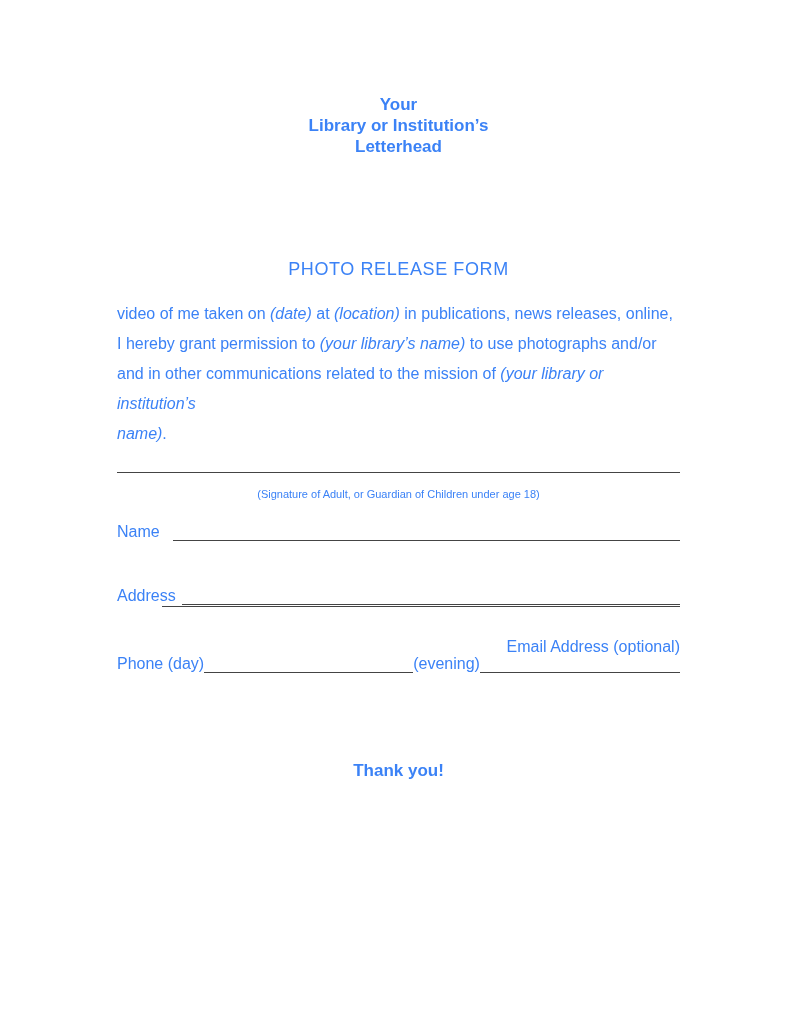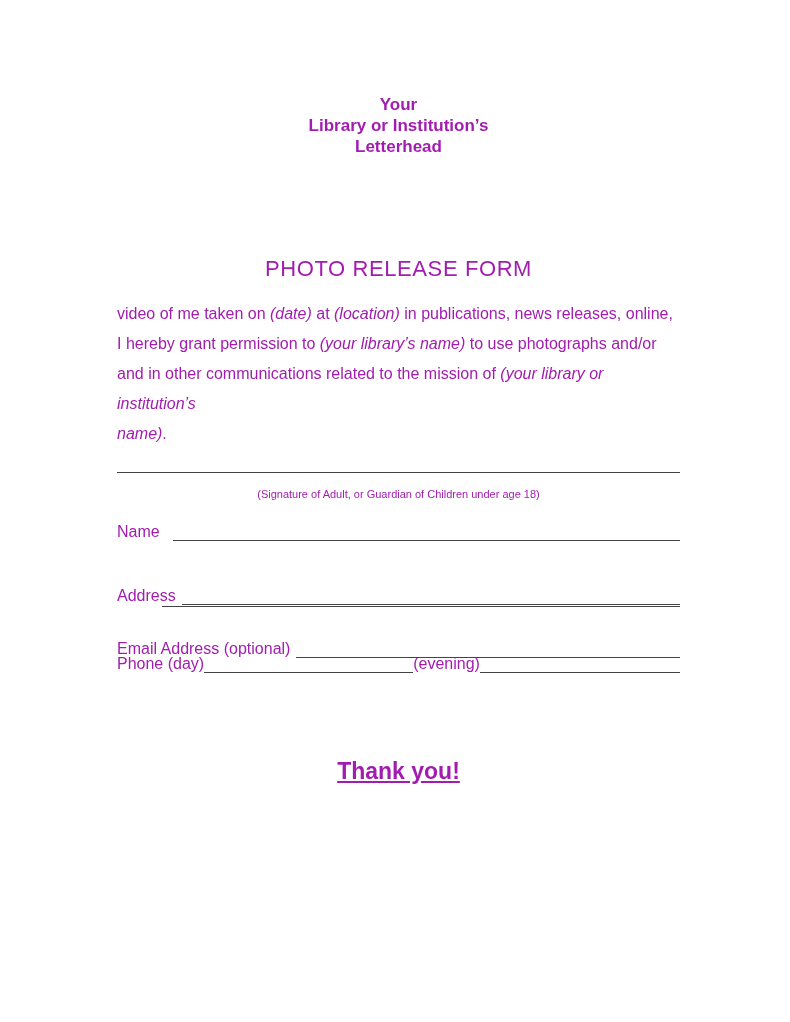--- a/index.html
+++ b/index.html
@@ -3,36 +3,36 @@
 <meta charset="utf-8">
 <style>
   * { box-sizing: border-box; }
   html, body { margin: 0; padding: 0; background: #ffffff; }
   .page {
     position: relative;
     width: 780px;
     height: 1022px;
     background: #ffffff;
     font-family: "Liberation Sans", "DejaVu Sans", sans-serif;
-    color: #a21caf;
+    color: #3b82f6;
     overflow: hidden;
   }
   .letterhead {
     position: absolute;
     top: 94px; left: 117px; width: 563px;
     text-align: center;
     font-weight: bold;
     font-size: 17px;
     line-height: 21px;
   }
   .form-title {
     position: absolute;
     top: 258px; left: 117px; width: 563px;
     text-align: center;
-    font-size: 22px;
+    font-size: 18px;
     letter-spacing: 0.6px;
     line-height: 22px;
   }
   .statement {
     position: absolute;
     top: 299px; left: 117px; width: 563px;
     font-size: 16px;
     line-height: 30px;
   }
   .statement .it { font-style: italic; }
@@ -61,30 +61,29 @@
   .blank {
     border-bottom: 1.5px solid #444444;
     height: 100%;
   }
   .blank.grow { flex: 1 1 auto; }
   .gap-sm { margin-left: 6px; }
   .row-name    { top: 520px; gap: 7px; }
   .row-address { top: 560px; margin-top: 24px; }
   .row-address2{ top: 586px; left: 162px; width: 518px; }
   .row-phone   { top: 612px; margin-top: 40px; }
-  .row-email   { top: 637px; }
+  .row-email   { top: 637px; flex-direction: column; }
   .phone-blank-day { width: 209px; }
   .closing {
     position: absolute;
     top: 761px; left: 117px; width: 563px;
     text-align: center;
     font-weight: bold;
-    font-size: 23px;
+    font-size: 17px;
     line-height: 20px;
-    text-decoration: underline;
   }
 </style>
 </head>
 <body>
 
 <div class="page">
 
   <div class="letterhead">
     <div>Your</div>
     <div>Library or Institution’s</div>

